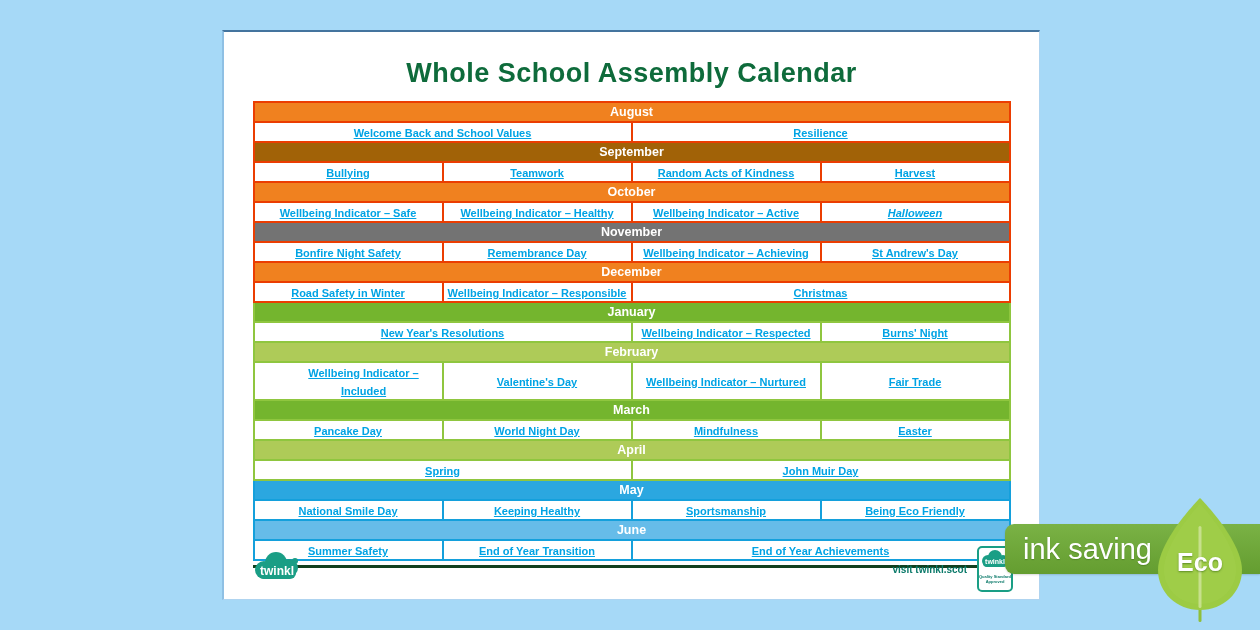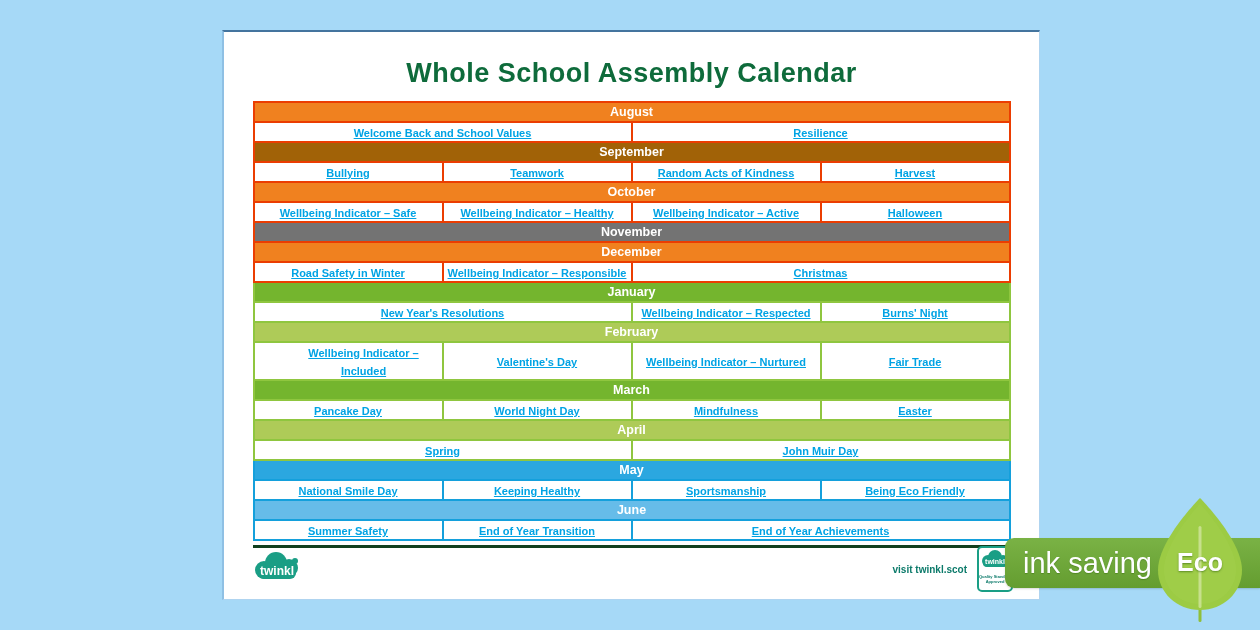--- a/index.html
+++ b/index.html
@@ -47,21 +47,21 @@
     display:flex;align-items:center;justify-content:space-between;
   }
   .footer-right{display:flex;align-items:center;gap:10px;}
   .visit-text{color:#0C7A6A;font-size:10px;font-weight:bold;}
   .badge{
     width:36px;height:46px;background:#fff;border:2px solid #1A9E85;
     border-radius:5px;box-sizing:border-box;text-align:center;padding-top:2px;
   }
   .badge-line{color:#0C7A6A;font-size:4px;line-height:5px;font-weight:bold;}
   .eco-banner{
-    position:absolute;left:1005px;top:538px;right:0;height:50px;
+    position:absolute;left:1005px;top:524px;right:0;height:50px;
     background:linear-gradient(#7AB245,#649D30);
     border-radius:9px 0 0 9px;z-index:5;
     display:flex;align-items:center;
     box-shadow:0 1px 2px rgba(0,0,0,.15);
   }
   .ink-saving-label{
     color:#ffffff;font-size:29px;padding-left:18px;
     text-shadow:0 1px 1px rgba(40,90,0,.35);
   }
   .eco-leaf{position:absolute;left:1156px;top:496px;z-index:6;}
@@ -102,24 +102,30 @@
           <td colspan="1" class="topic-cell" style="border-color: rgb(235, 61, 1);"><a class="topic-link" href="#">Random Acts of Kindness</a></td>
           <td colspan="1" class="topic-cell" style="border-color: rgb(235, 61, 1);"><a class="topic-link" href="#">Harvest</a></td>
         </tr>
         <tr>
           <td colspan="4" class="month-header" style="background: rgb(240, 129, 31); border-color: rgb(235, 61, 1);">October</td>
         </tr>
         <tr>
           <td colspan="1" class="topic-cell" style="border-color: rgb(235, 61, 1);"><a class="topic-link" href="#">Wellbeing Indicator – Safe</a></td>
           <td colspan="1" class="topic-cell" style="border-color: rgb(235, 61, 1);"><a class="topic-link" href="#">Wellbeing Indicator – Healthy</a></td>
           <td colspan="1" class="topic-cell" style="border-color: rgb(235, 61, 1);"><a class="topic-link" href="#">Wellbeing Indicator – Active</a></td>
-          <td colspan="1" class="topic-cell" style="border-color: rgb(235, 61, 1);"><a class="topic-link" href="#">Halloween</a></td>
+          <td colspan="1" class="topic-cell" style="border-color: rgb(235, 61, 1); font-style: italic;"><a class="topic-link" href="#">Halloween</a></td>
         </tr>
         <tr>
           <td colspan="4" class="month-header" style="background: #737373; border-color: rgb(235, 61, 1);">November</td>
+        </tr>
+        <tr>
+          <td colspan="1" class="topic-cell" style="border-color: rgb(235, 61, 1);"><a class="topic-link" href="#">Bonfire Night Safety</a></td>
+          <td colspan="1" class="topic-cell" style="border-color: rgb(235, 61, 1);"><a class="topic-link" href="#">Remembrance Day</a></td>
+          <td colspan="1" class="topic-cell" style="border-color: rgb(235, 61, 1);"><a class="topic-link" href="#">Wellbeing Indicator – Achieving</a></td>
+          <td colspan="1" class="topic-cell" style="border-color: rgb(235, 61, 1);"><a class="topic-link" href="#">St Andrew's Day</a></td>
         </tr>
         <tr>
           <td colspan="4" class="month-header" style="background: rgb(240, 129, 31); border-color: rgb(235, 61, 1);">December</td>
         </tr>
         <tr>
           <td colspan="1" class="topic-cell" style="border-color: rgb(235, 61, 1);"><a class="topic-link" href="#">Road Safety in Winter</a></td>
           <td colspan="1" class="topic-cell" style="border-color: rgb(235, 61, 1);"><a class="topic-link" href="#">Wellbeing Indicator – Responsible</a></td>
           <td colspan="2" class="topic-cell" style="border-color: rgb(235, 61, 1);"><a class="topic-link" href="#">Christmas</a></td>
         </tr>
         <tr>

